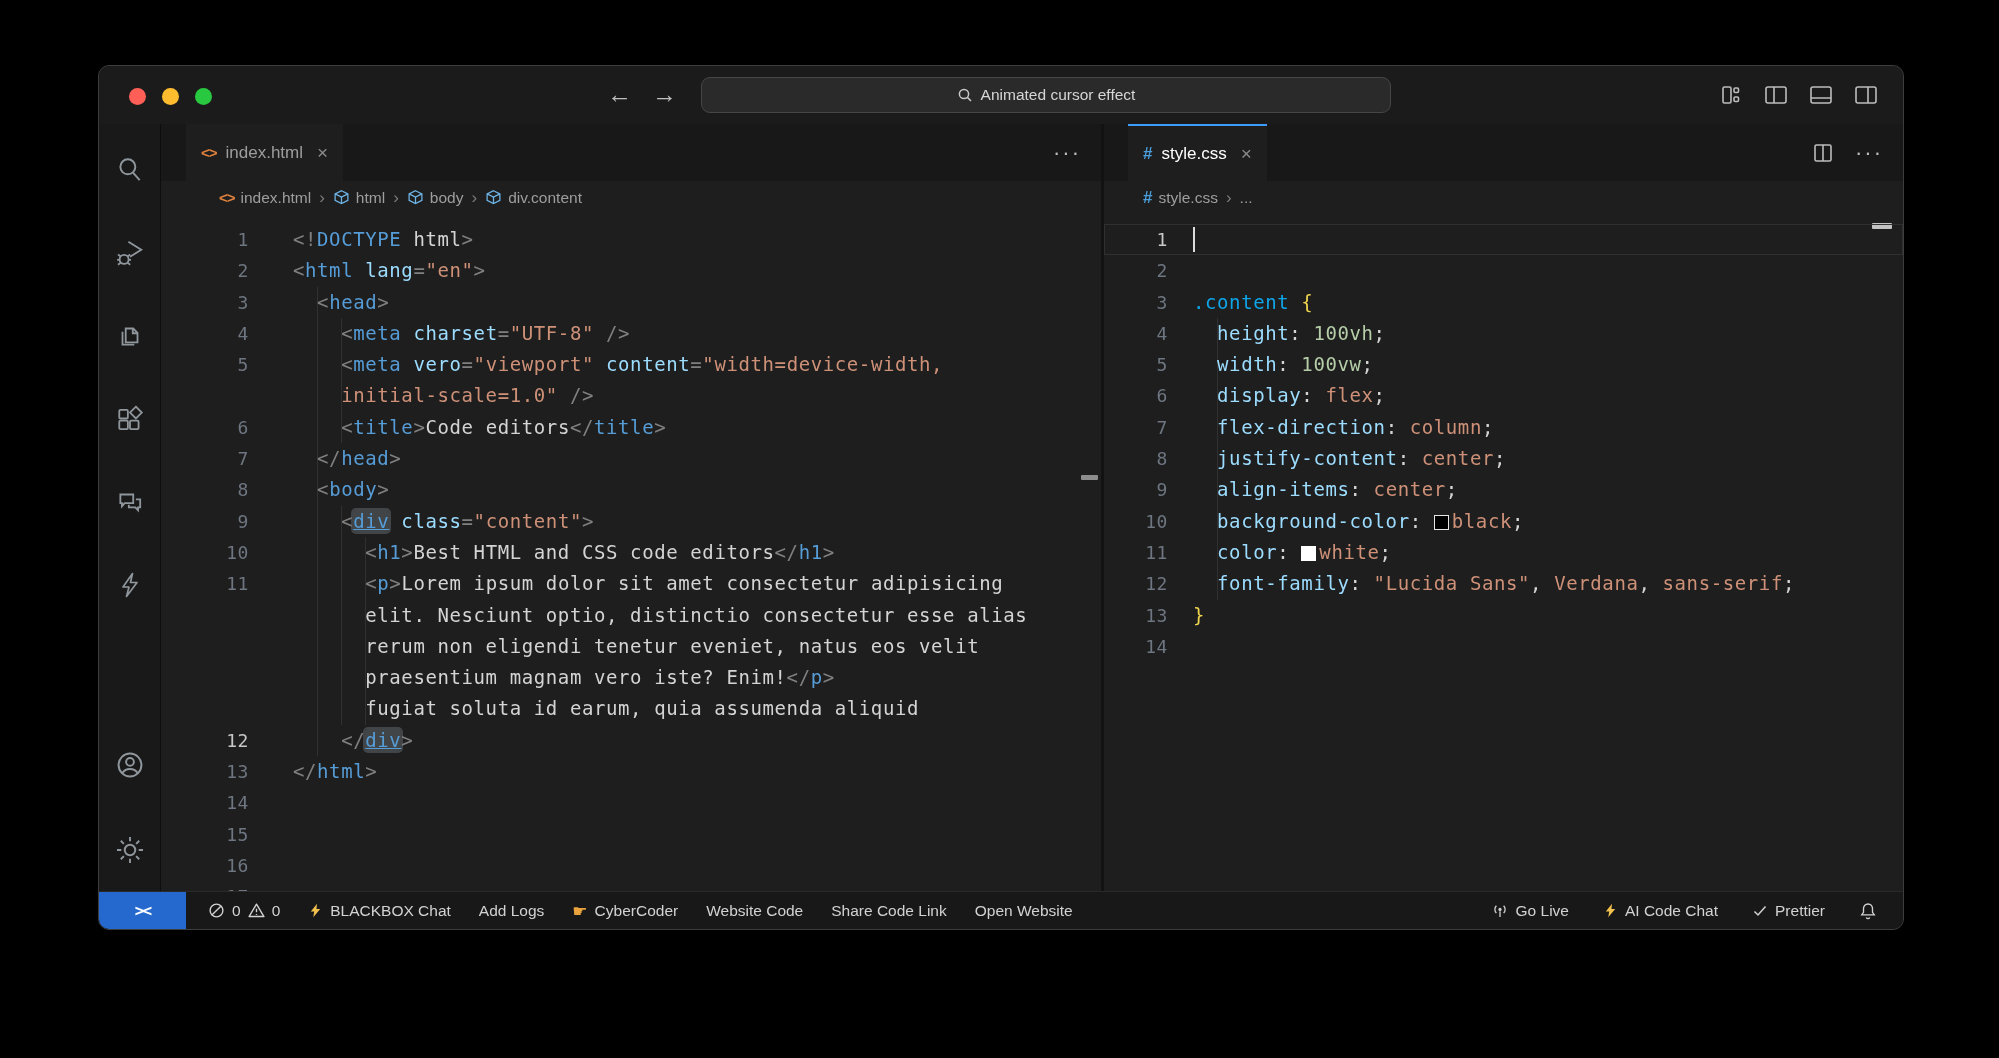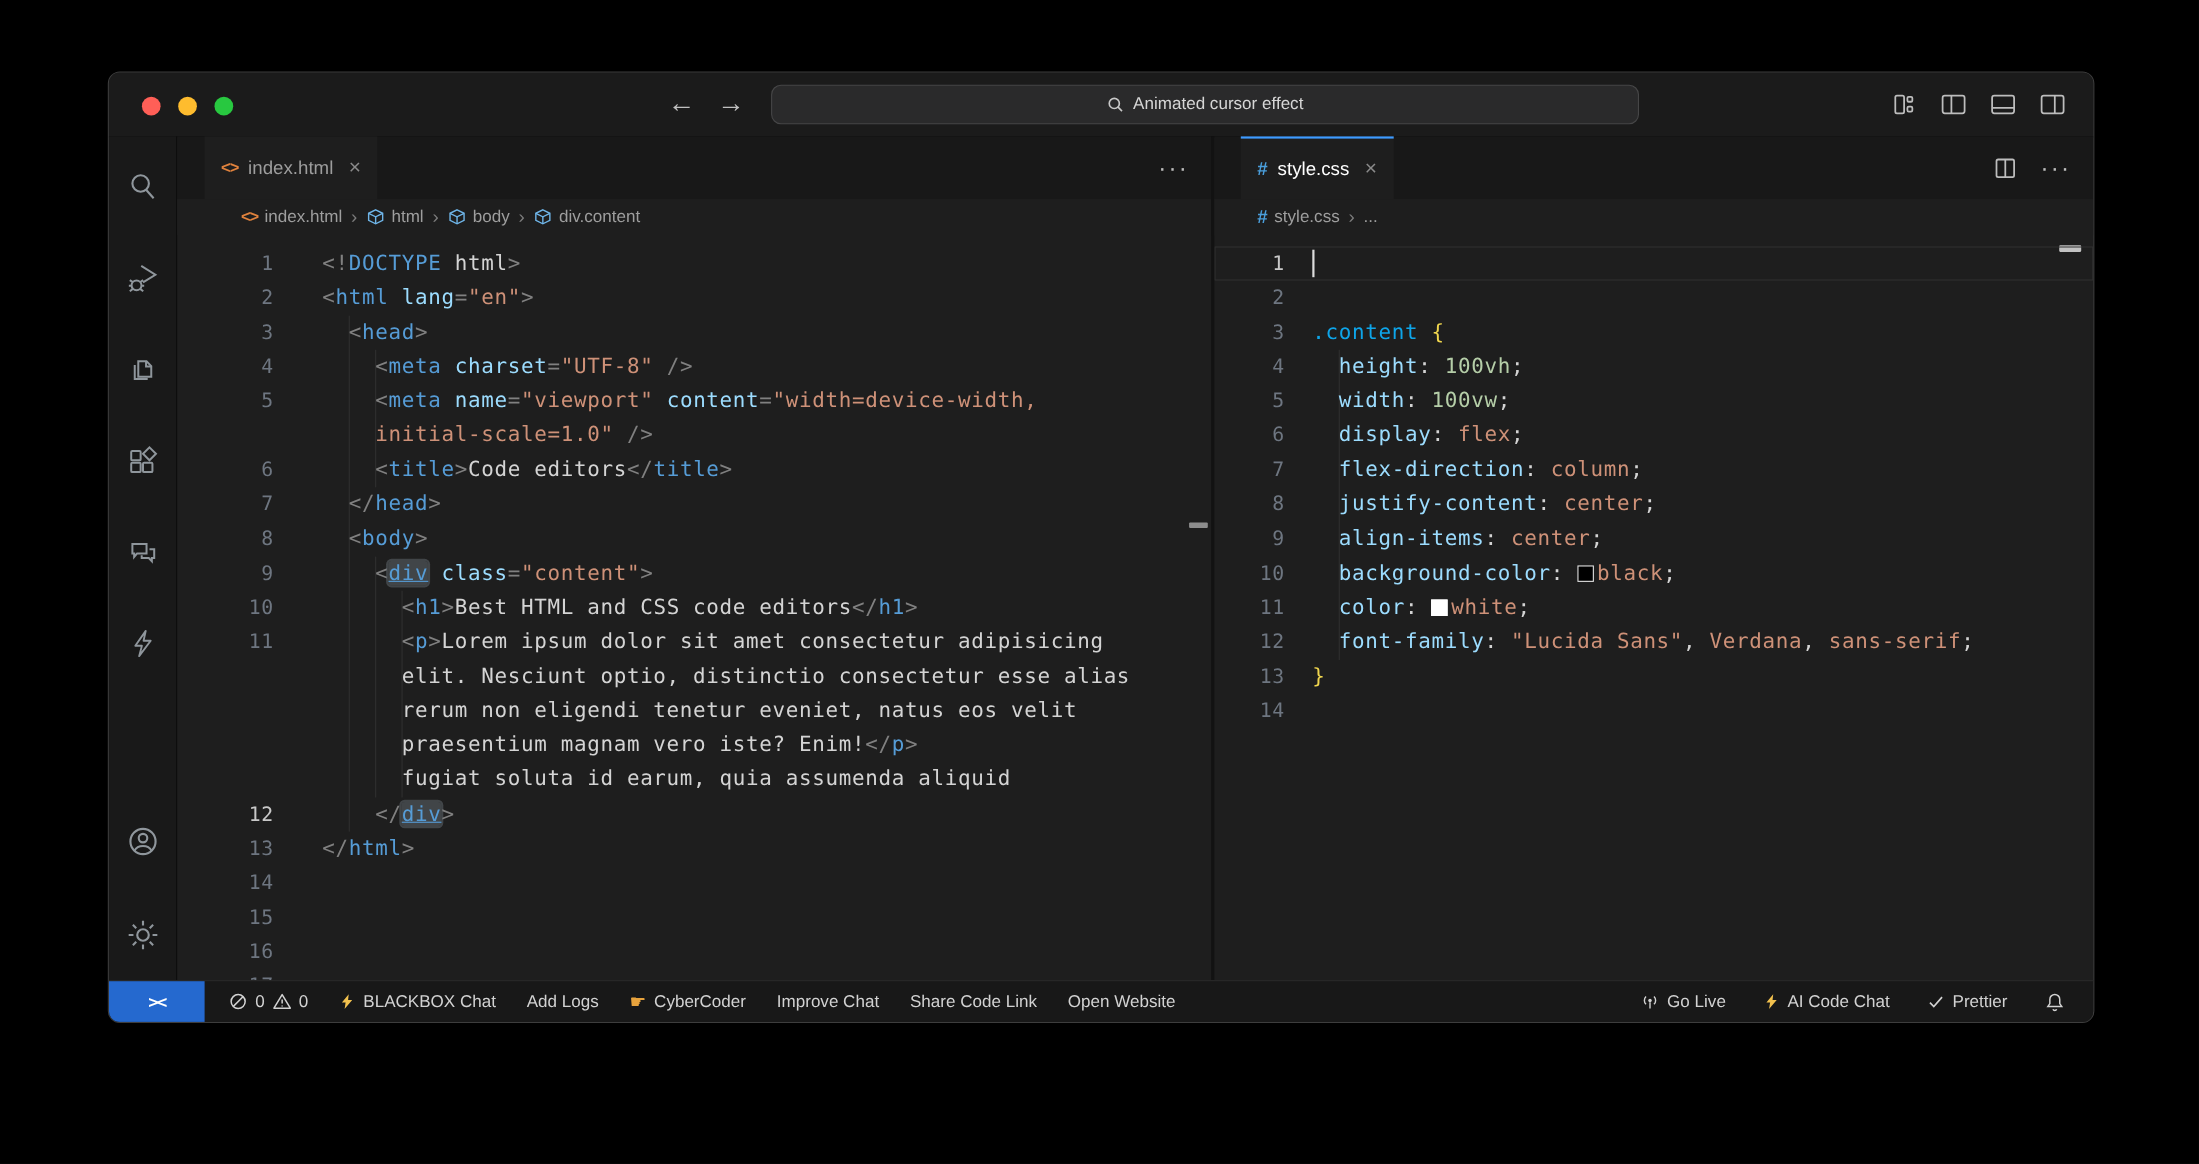--- a/index.html
+++ b/index.html
@@ -5,21 +5,21 @@
   html,body{margin:0;padding:0;}
   body{width:1999px;height:1058px;background:#000;position:relative;overflow:hidden;
        font-family:"Liberation Sans",sans-serif;-webkit-font-smoothing:antialiased;}
   .window{position:absolute;left:98px;top:65px;width:1806px;height:865px;background:#1e1e1e;
           border:1px solid #3d3d3d;border-radius:11px;overflow:hidden;box-sizing:border-box;
           box-shadow:0 24px 70px rgba(0,0,0,.7);}
   
   .titlebar{position:relative;height:58px;background:#1b1b1b;border-bottom:1px solid #0b0b0b;}
   .traffic{position:absolute;top:22px;width:17px;height:17px;border-radius:50%;}
   .nav-arrow{position:absolute;top:14px;font-size:25px;color:#bfbfbf;line-height:28px;cursor:default;}
-  .searchbox{position:absolute;left:602px;top:11px;width:789px;height:36px;background:#2a2a2b;
+  .searchbox{position:absolute;left:602px;top:11px;width:690px;height:36px;background:#2a2a2b;
              border:1px solid #464647;border-radius:9px;display:flex;align-items:center;
              justify-content:center;gap:8px;color:#d6d6d6;font-size:15.5px;box-sizing:border-box;}
   .tb-icons{position:absolute;right:22px;top:15px;display:flex;gap:15px;align-items:center;}
   .tb-icons span{display:inline-flex;width:30px;height:28px;align-items:center;justify-content:center;}
   
   .main{position:absolute;top:58px;left:0;right:0;bottom:37px;display:flex;}
   .activitybar{width:62px;background:#191919;border-right:1px solid #0d0d0d;display:flex;
                flex-direction:column;align-items:center;padding-top:4px;box-sizing:border-box;flex:none;}
   .act-item{height:83px;display:flex;align-items:center;justify-content:center;width:100%;}
   .act-bottom{margin-top:auto;}
@@ -257,21 +257,21 @@
           <div class="row">
             <span class="ln">3</span>
             <span class="code"><span class="x">  </span><span class="p">&lt;</span><span class="t">head</span><span class="p">&gt;</span></span>
           </div>
           <div class="row">
             <span class="ln">4</span>
             <span class="code"><span class="x">    </span><span class="p">&lt;</span><span class="t">meta</span><span class="a"> charset</span><span class="p">=</span><span class="s">"UTF-8"</span><span class="x"> </span><span class="p">/&gt;</span></span>
           </div>
           <div class="row">
             <span class="ln">5</span>
-            <span class="code"><span class="x">    </span><span class="p">&lt;</span><span class="t">meta</span><span class="a"> name</span><span class="p">=</span><span class="s">"viewport"</span><span class="a"> content</span><span class="p">=</span><span class="s">"width=device-width,</span></span>
+            <span class="code"><span class="x">    </span><span class="p">&lt;</span><span class="t">meta</span><span class="a"> vero</span><span class="p">=</span><span class="s">"viewport"</span><span class="a"> content</span><span class="p">=</span><span class="s">"width=device-width,</span></span>
           </div>
           <div class="row">
             <span class="ln"></span>
             <span class="code"><span class="s">    initial-scale=1.0"</span><span class="x"> </span><span class="p">/&gt;</span></span>
           </div>
           <div class="row">
             <span class="ln">6</span>
             <span class="code"><span class="x">    </span><span class="p">&lt;</span><span class="t">title</span><span class="p">&gt;</span><span class="x">Code editors</span><span class="p">&lt;/</span><span class="t">title</span><span class="p">&gt;</span></span>
           </div>
           <div class="row">
@@ -461,21 +461,21 @@
           <span>BLACKBOX Chat</span>
         </span>
         <span class="sitem">
           <span>Add Logs</span>
         </span>
         <span class="sitem">
           <span><span class="ic-hand">☛</span></span>
           <span>CyberCoder</span>
         </span>
         <span class="sitem">
-          <span>Improve Chat</span>
+          <span>Website Code</span>
         </span>
         <span class="sitem">
           <span>Share Code Link</span>
         </span>
         <span class="sitem">
           <span>Open Website</span>
         </span>
       </span>
     <span class="sb-right" id="sb-right">
         <span class="sitem">

